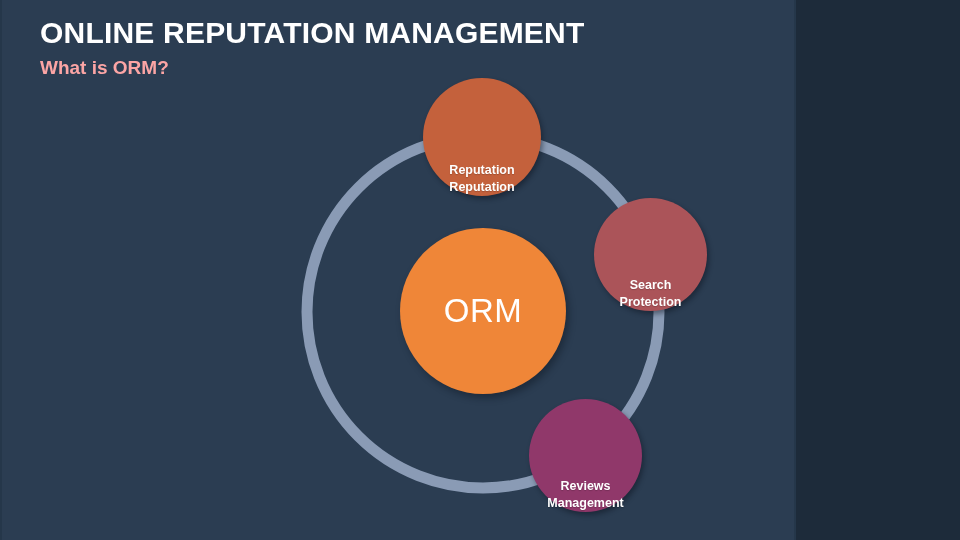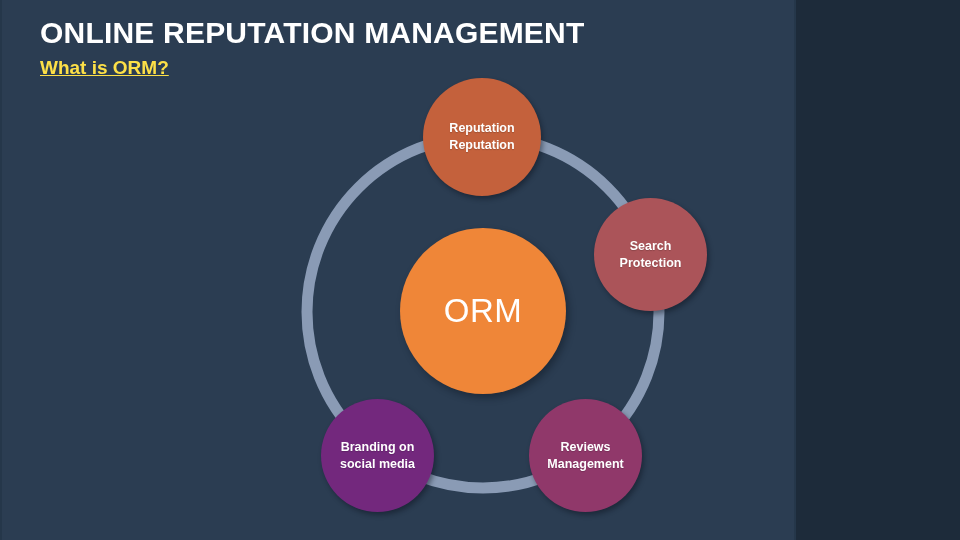--- a/index.html
+++ b/index.html
@@ -31,25 +31,24 @@
     margin: 0;
     color: #ffffff;
     font-size: 30px;
     font-weight: bold;
     letter-spacing: 0.2px;
     line-height: 1.15;
     white-space: nowrap;
   }
   .slide-subtitle {
     margin: 6px 0 0 0;
-    color: #fde047;
+    color: #fca5a5;
     font-size: 19px;
     font-weight: bold;
     line-height: 1.2;
-    text-decoration: underline;
   }
 
   
   .diagram {
     position: absolute;
     left: 0;
     top: 0;
     width: 960px;
     height: 540px;
   }
@@ -58,21 +57,21 @@
     left: 0;
     top: 0;
     width: 960px;
     height: 540px;
   }
 
   .node {
     position: absolute;
     border-radius: 50%;
     display: flex;
-    align-items: center;
+    align-items: flex-end;
     justify-content: center;
     text-align: center;
     color: #ffffff;
     box-sizing: border-box;
     box-shadow: 2px 3px 5px rgba(10, 18, 28, 0.45);
   }
   .node-label {
     font-size: 12.5px;
     font-weight: bold;
     line-height: 1.35;
@@ -132,26 +131,20 @@
       </div>
     </div>
 
     <div class="node" id="node-search-protection" style="background: rgb(171, 84, 89);">
       <div class="node-label">
         <span>Search</span><br>
         <span>Protection</span>
       </div>
     </div>
 
-    <div class="node" id="node-branding-social" style="background: rgb(115, 40, 125);">
-      <div class="node-label">
-        <span>Branding on</span><br>
-        <span>social media</span>
-      </div>
-    </div>
 
 
     <div class="hub" id="hub-orm" style="background: rgb(239, 134, 56);">
       <span class="hub-label">ORM</span>
     </div>
 
   </div>
 </div>
 
 </body></html>

